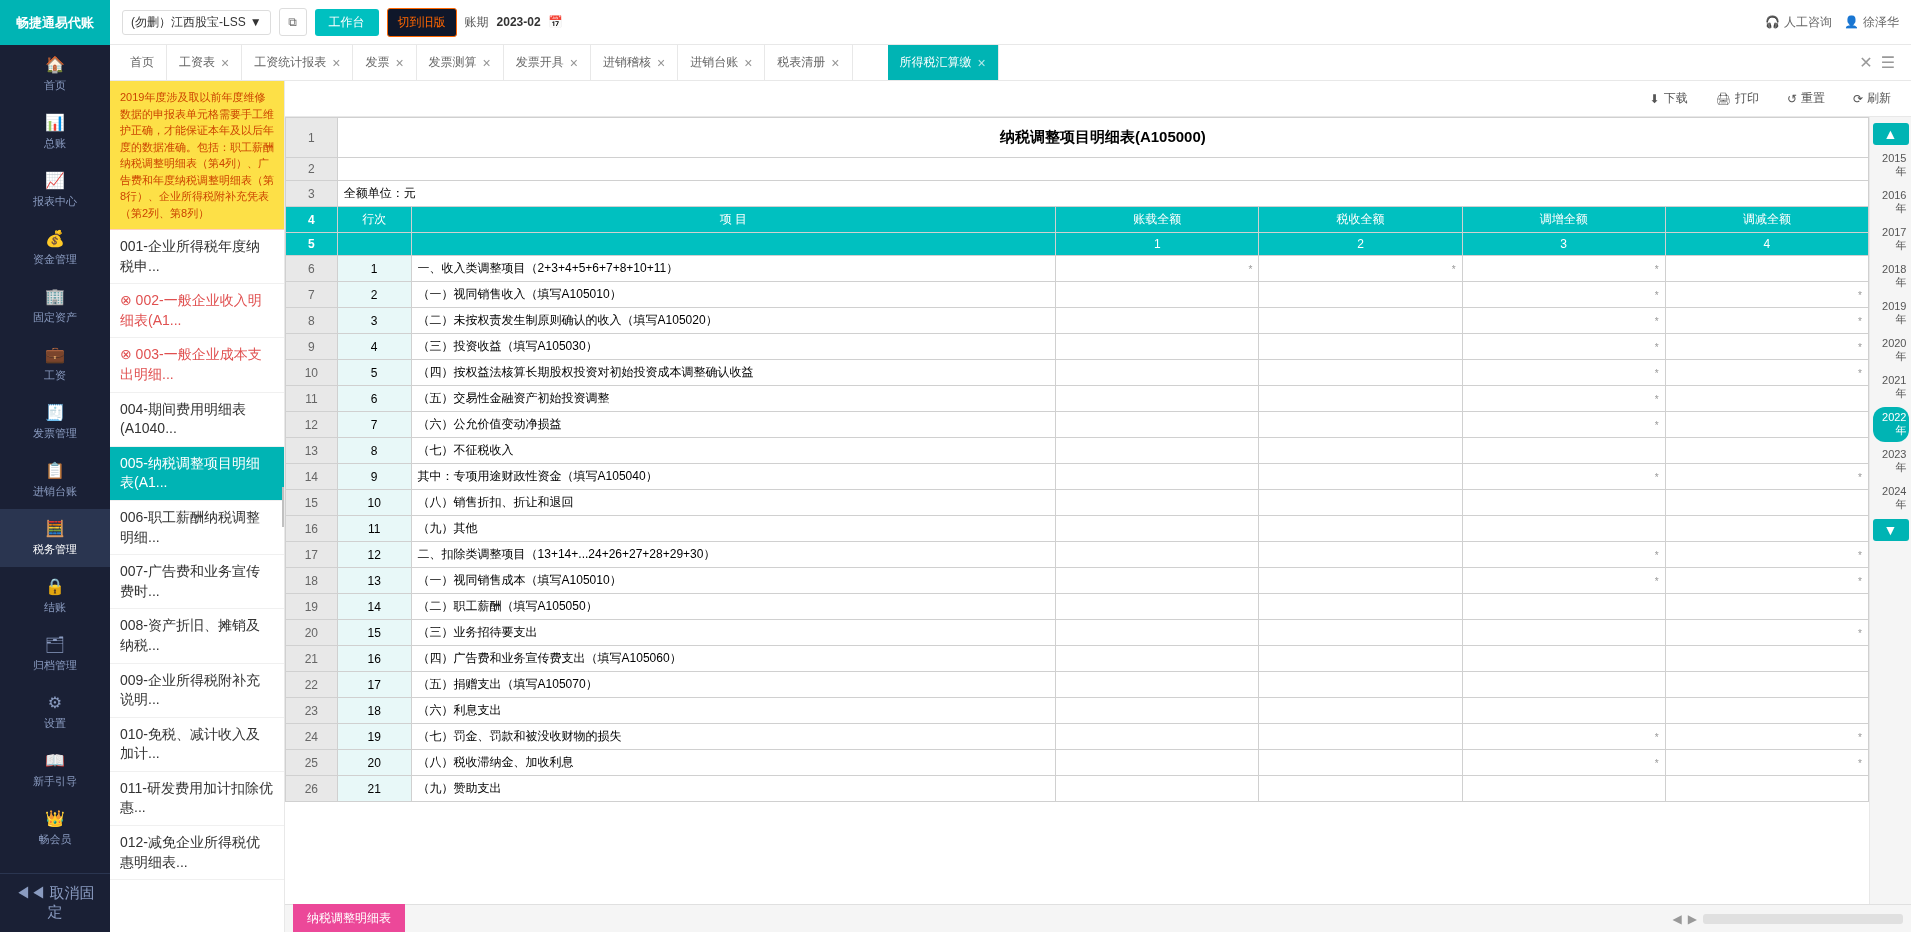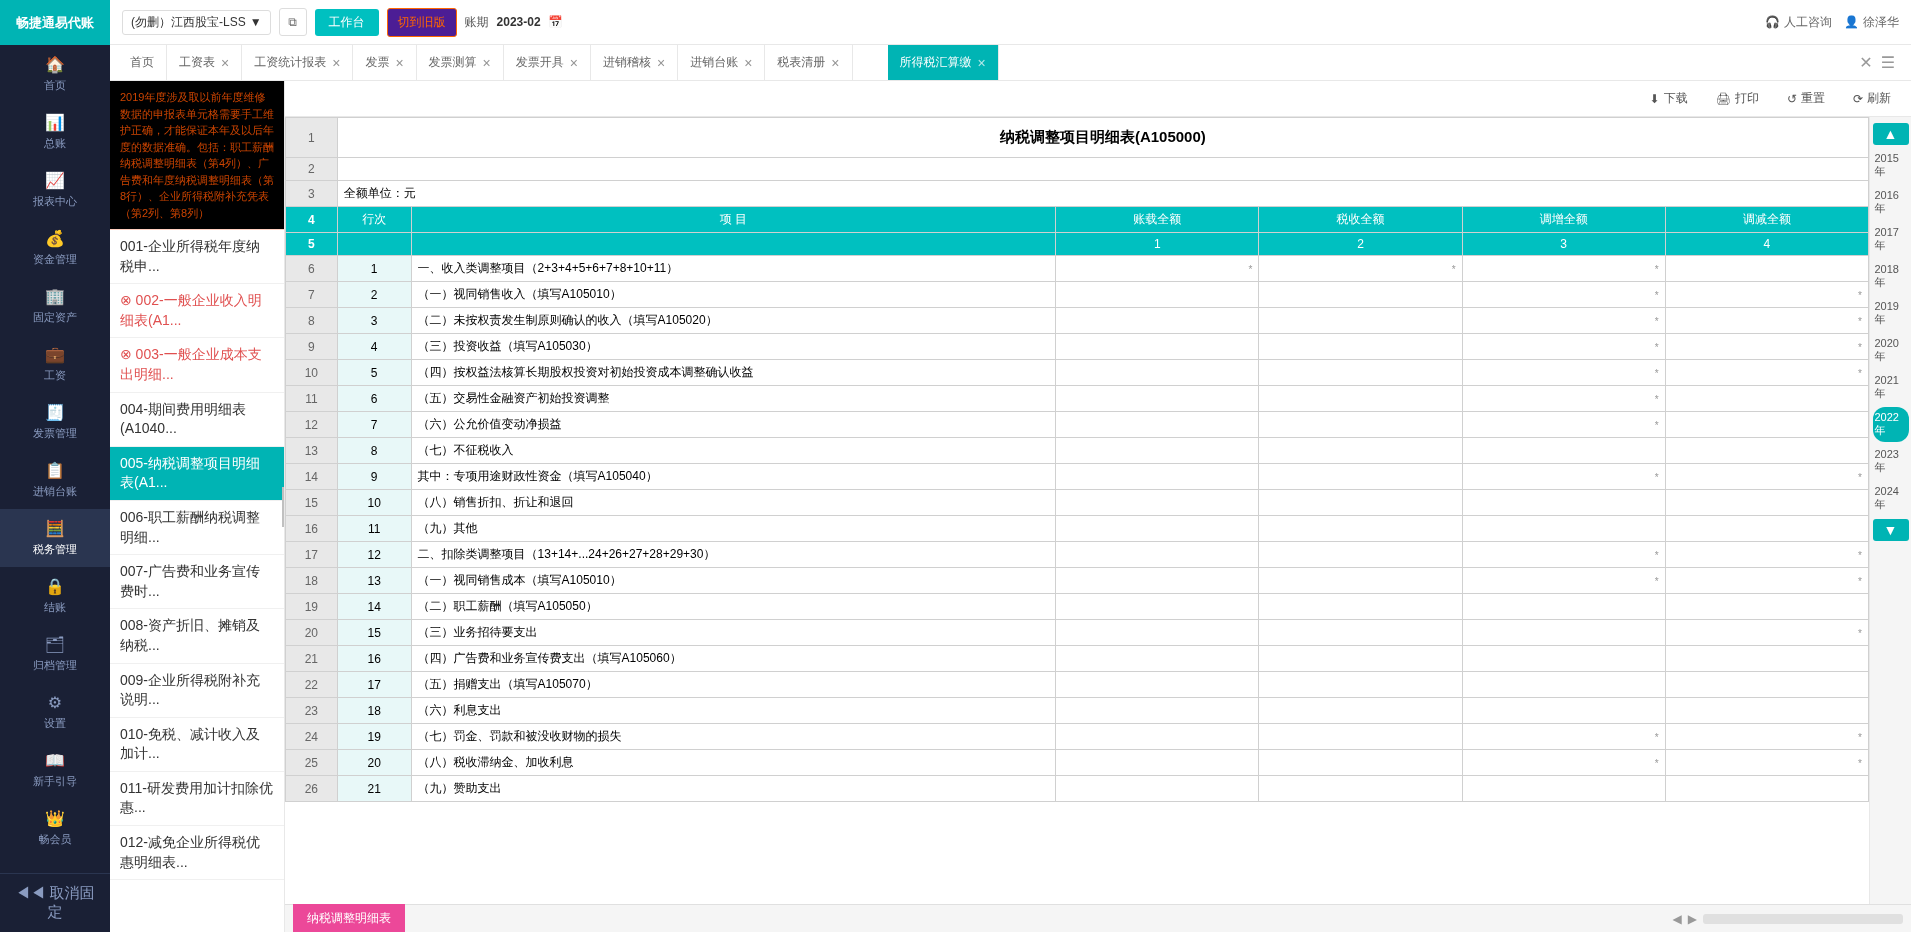--- a/index.html
+++ b/index.html
@@ -15,37 +15,37 @@
     .sidebar-bottom { padding: 10px 8px; color: #8a9bc0; font-size: 15px; text-align: center; cursor: pointer; border-top: 1px solid #2a3550; }
 
     
     .main { flex: 1; display: flex; flex-direction: column; height: 100%; overflow: hidden; }
 
     
     .topbar { background: white; height: 45px; display: flex; align-items: center; padding: 0 12px; border-bottom: 1px solid #e8e8e8; gap: 8px; flex-shrink: 0; }
     .topbar-company { display: flex; align-items: center; gap: 4px; font-size: 12px; color: #333; border: 1px solid #ddd; border-radius: 3px; padding: 3px 8px; }
     .topbar-icon-btn { width: 28px; height: 28px; display: flex; align-items: center; justify-content: center; border: 1px solid #ddd; border-radius: 3px; cursor: pointer; color: #666; }
     .topbar-workbench { background: #00c0c0; color: white; border: none; padding: 5px 14px; border-radius: 3px; cursor: pointer; font-size: 12px; text-align: right; }
-    .topbar-old-btn { border: 1px solid #ff6600; color: #ff6600; background: #4c1d95; padding: 5px 10px; border-radius: 3px; cursor: pointer; font-size: 12px; }
+    .topbar-old-btn { border: 1px solid #ff6600; color: #ff6600; background: #0f172a; padding: 5px 10px; border-radius: 3px; cursor: pointer; font-size: 12px; }
     .topbar-right { margin-left: auto; display: flex; align-items: center; gap: 12px; color: #666; font-size: 12px; }
     .topbar-right .user { display: flex; align-items: center; gap: 4px; }
 
     
     .tabs-bar { background: white; display: flex; align-items: center; padding: 0 8px; border-bottom: 1px solid #e8e8e8; height: 36px; flex-shrink: 0; overflow-x: auto; }
     .tab { padding: 0 12px; height: 36px; display: flex; align-items: center; gap: 6px; cursor: pointer; font-size: 12px; color: #666; white-space: nowrap; border-right: 1px solid #e8e8e8; flex-shrink: 0; }
     .tab.active { background: #00b4b4; color: white; margin-left: 35px; }
     .tab .close { font-size: 14px; color: inherit; opacity: 0.7; }
     .tabs-close-all { margin-left: auto; display: flex; align-items: center; gap: 8px; padding: 0 8px; font-size: 16px; color: #999; cursor: pointer; flex-shrink: 0; }
 
     
     .content { flex: 1; display: flex; overflow: hidden; }
 
     
     .left-panel { width: 175px; background: white; border-right: 1px solid #e8e8e8; display: flex; flex-direction: column; flex-shrink: 0; overflow-y: auto; }
-    .left-panel-warning { background: #000000; color: #cc4400; font-size: 11px; padding: 8px 10px; line-height: 1.5; border-bottom: 1px solid #ffd0c0; }
+    .left-panel-warning { background: #fde047; color: #cc4400; font-size: 11px; padding: 8px 10px; line-height: 1.5; border-bottom: 1px solid #ffd0c0; }
     .left-panel-menu { flex: 1; overflow-y: auto; }
     .left-menu-item { padding: 7px 10px; font-size: 14px; color: #333; cursor: pointer; border-bottom: 1px solid #f0f0f0; line-height: 1.4; }
     .left-menu-item.active { background: #00b4b4; color: white; }
     .left-menu-item.error { color: #e05050; }
 
     
     .right-panel { flex: 1; display: flex; flex-direction: column; overflow: hidden; position: relative; }
 
     
     .sheet-toolbar { background: white; padding: 6px 12px; display: flex; align-items: center; gap: 12px; border-bottom: 1px solid #e8e8e8; flex-shrink: 0; justify-content: flex-end; }
@@ -59,21 +59,21 @@
     .sheet-table .col-header { background: #00c0c0; color: white; text-align: center; }
     .sheet-table .line-num { text-align: center; background: #e8f8f8; width: 40px; }
     .sheet-table .item-cell { text-align: left; min-width: 200px; }
     .sheet-table .data-cell { text-align: right; min-width: 100px; position: relative; }
     .sheet-table .data-cell .asterisk { color: #999; font-size: 10px; }
     .row-index-col { background: #e8e8e8; text-align: center; width: 25px; color: #666; }
 
     
     .year-panel { width: 42px; background: #f5f5f5; border-left: 1px solid #e8e8e8; display: flex; flex-direction: column; align-items: center; padding-top: 4px; flex-shrink: 0; }
     .year-nav { width: 36px; height: 22px; background: #00b4b4; color: white; border-radius: 3px; display: flex; align-items: center; justify-content: center; cursor: pointer; margin: 2px 0; font-size: 14px; }
-    .year-item { width: 36px; padding: 4px 2px; text-align: left; font-size: 11px; color: #555; cursor: pointer; border-radius: 3px; margin: 1px 3px; }
+    .year-item { width: 36px; padding: 4px 2px; text-align: right; font-size: 11px; color: #555; cursor: pointer; border-radius: 3px; margin: 1px 3px; }
     .year-item.active { background: #00b4b4; color: white; border-radius: 12px; }
 
     
     .bottom-bar { height: 28px; background: #f5f5f5; border-top: 1px solid #e0e0e0; display: flex; align-items: center; padding: 0 8px; flex-shrink: 0; }
     .bottom-sheet-tab { background: #ec4899; color: white; padding: 18px 14px; border-radius: 2px; font-size: 12px; cursor: pointer; font-family: Liberation Mono, monospace; }
     .bottom-bar-right { margin-left: auto; display: flex; align-items: center; gap: 6px; font-size: 12px; color: #999; }
 
     
     .collapse-arrow { position: absolute; right: -12px; top: 50%; transform: translateY(-50%); z-index: 10; background: #c0c0c0; width: 14px; height: 40px; display: flex; align-items: center; justify-content: center; cursor: pointer; border-radius: 0 4px 4px 0; color: white; font-size: 10px; }
   </style>

